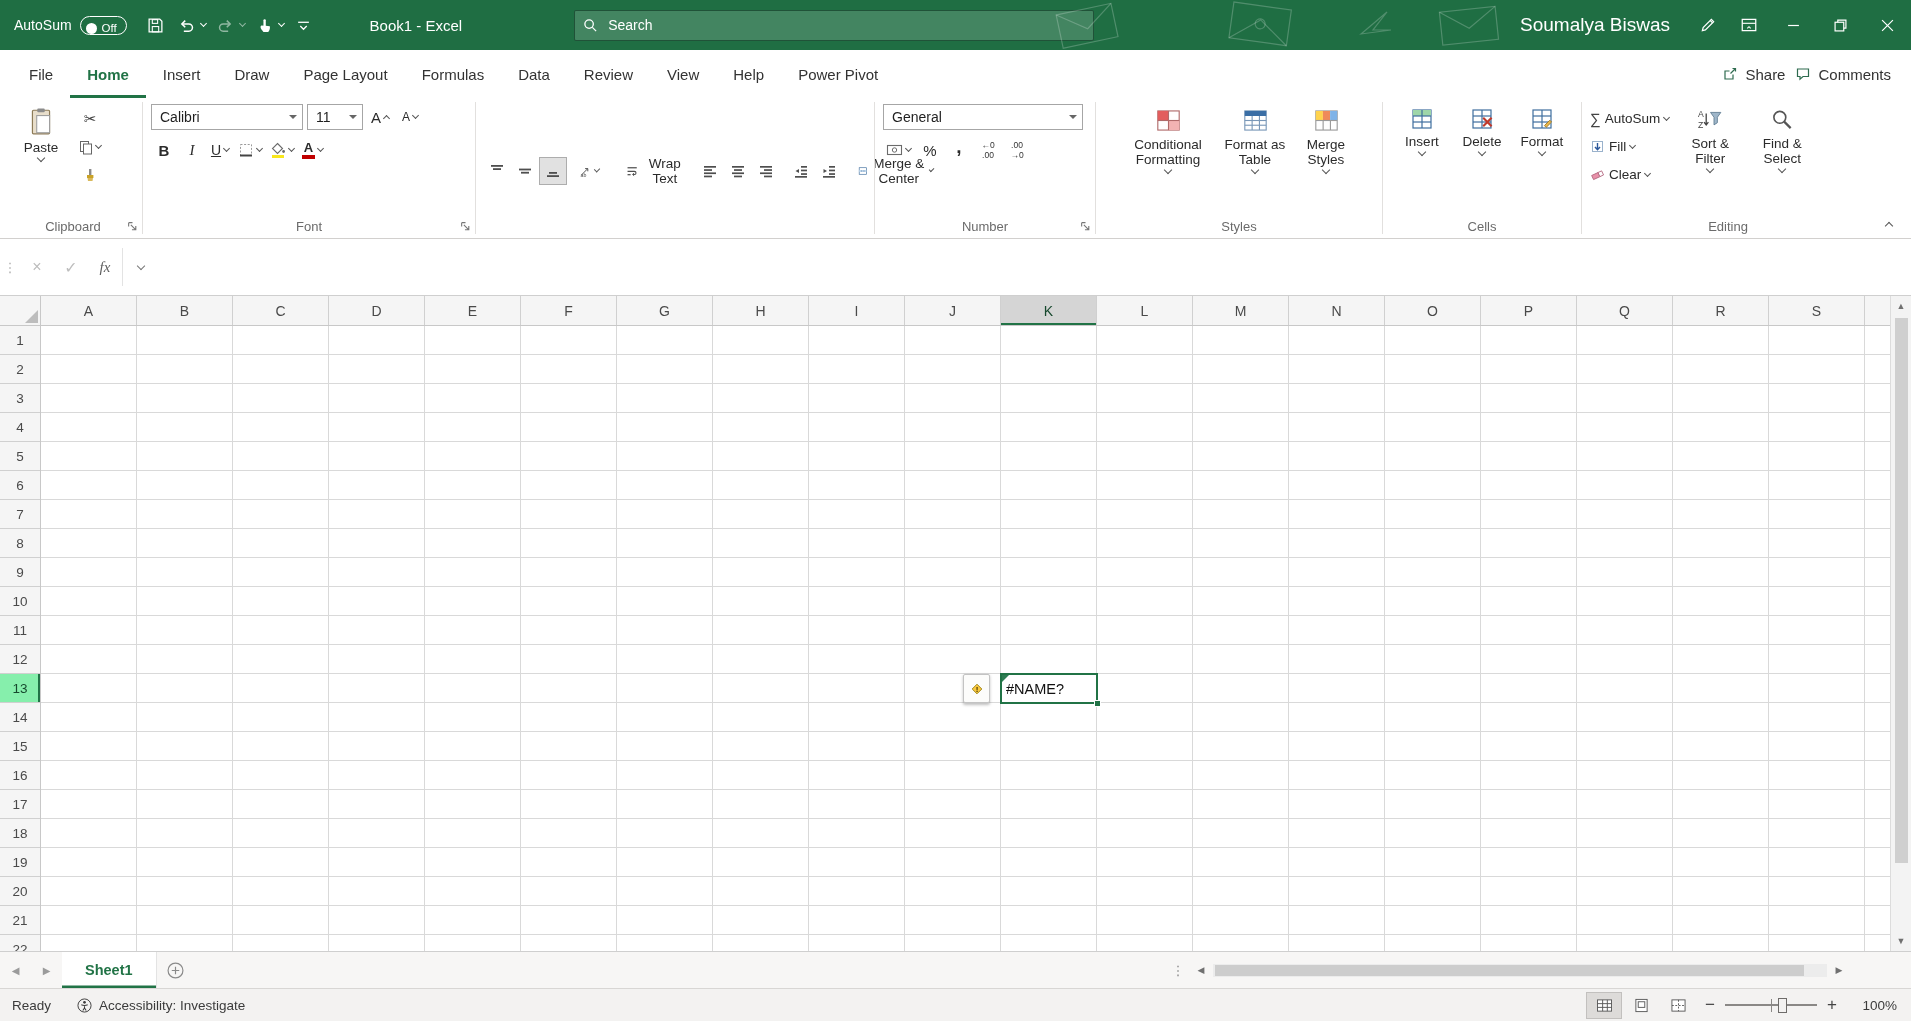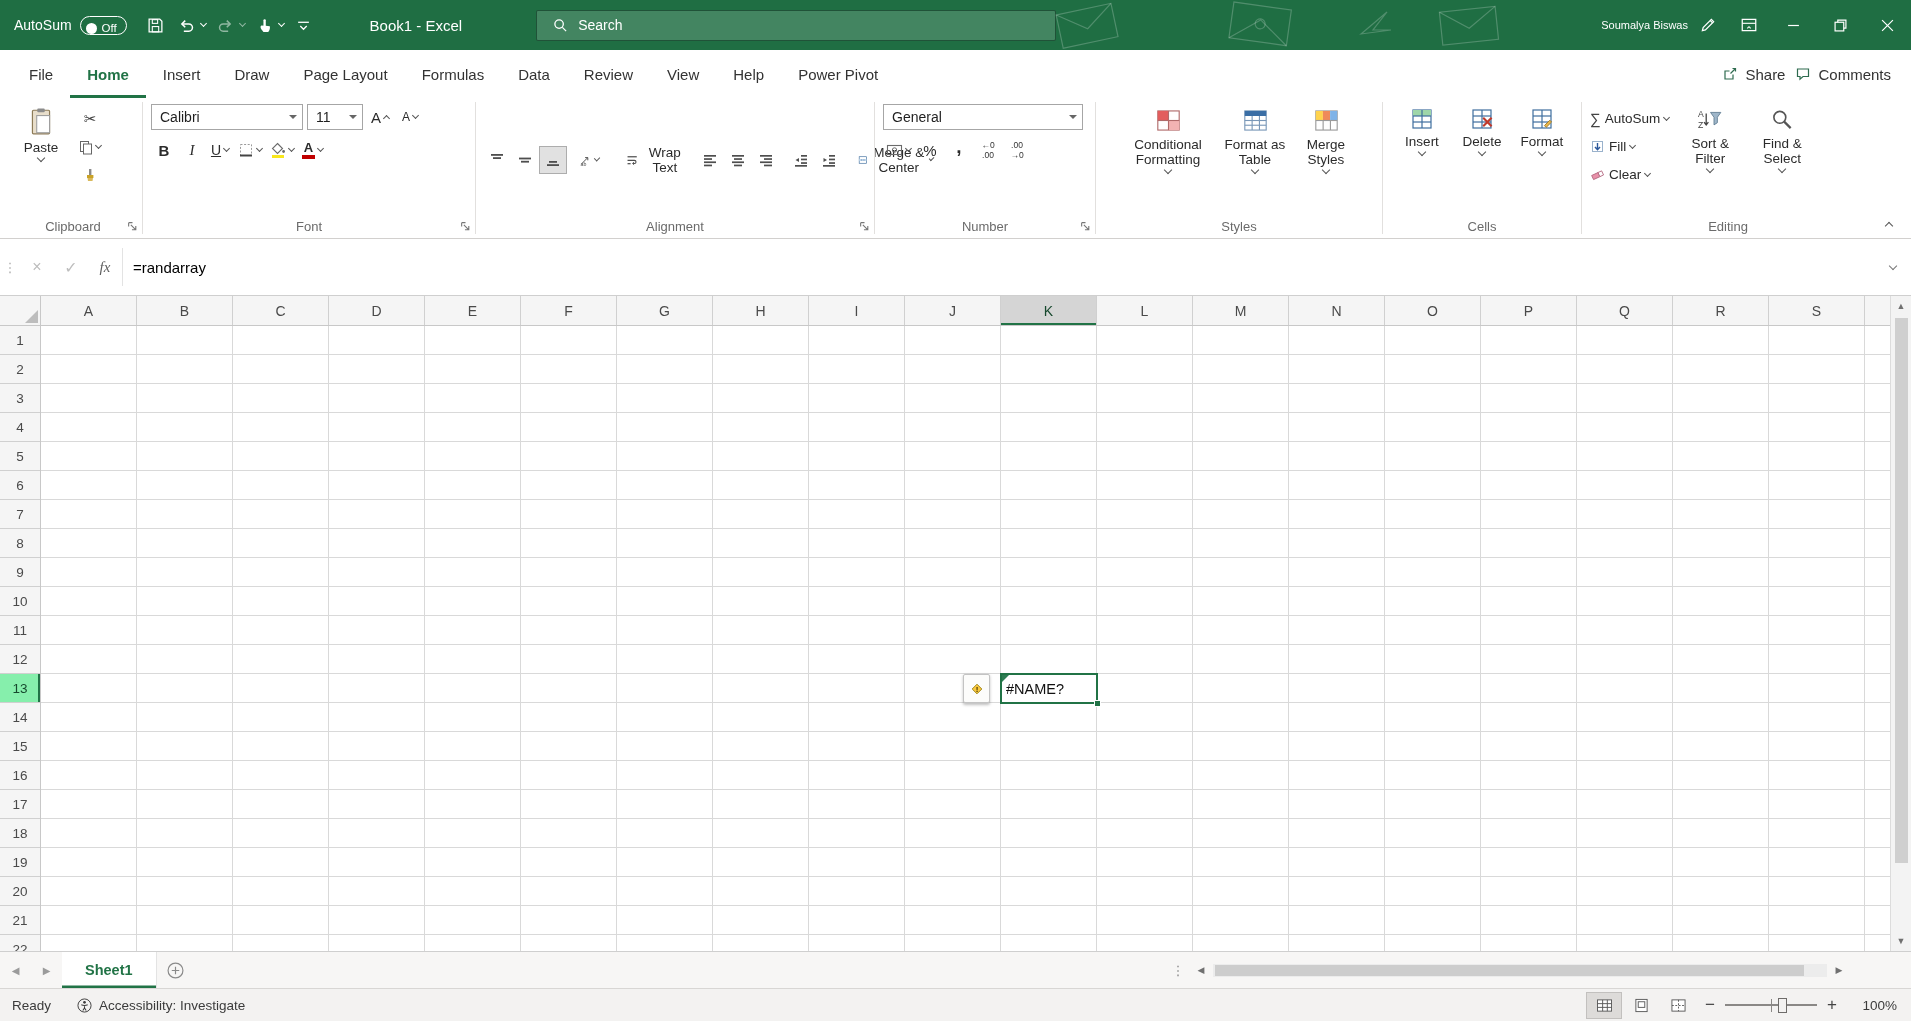--- a/index.html
+++ b/index.html
@@ -20,23 +20,23 @@
 .titlebar{flex:0 0 50px;background:#1f6e43;display:flex;align-items:center;color:#fff;position:relative}
 .tb-left{display:flex;align-items:center;gap:3px;padding-left:14px}
 .autosave{display:flex;align-items:center;gap:8px;font-size:14px;margin-right:12px}
 .toggle{width:47px;height:19px;border:1px solid #fff;border-radius:10px;display:flex;align-items:flex-end;gap:5px;padding:0 5px}
 .knob{width:11px;height:11px;border-radius:50%;background:#fff}
 .toggle-state{font-size:11.5px}
 .tb-btn{width:28px;height:34px;display:flex;align-items:center;justify-content:center}
 .tb-pair{display:flex;align-items:center;margin-right:3px}
 .dim{opacity:.5}
 .doc-title{font-size:15px;margin-left:52px;white-space:nowrap}
-.search-box{width:520px;height:31px;margin-left:74px;background:rgba(255,255,255,.16);border:1px solid rgba(10,48,30,.6);border-radius:2px;display:flex;align-items:center;gap:10px;padding:0 16px;font-size:14px;color:#fff}
+.search-box{width:520px;height:31px;margin-left:112px;background:rgba(255,255,255,.16);border:1px solid rgba(10,48,30,.6);border-radius:2px;display:flex;align-items:center;gap:10px;padding:0 8px;font-size:14px;color:#fff}
 .tb-right{margin-left:auto;display:flex;align-items:center;height:100%;position:relative;z-index:2}
-.user-name{font-size:11px;white-space:nowrap}
+.user-name{font-size:19px;margin-right:18px;white-space:nowrap}
 .win-btn{width:47px;height:100%;display:flex;align-items:center;justify-content:center}
 .tb-art{position:absolute;right:320px;top:0;height:50px;pointer-events:none;z-index:1}
 
 
 .tab-row{flex:0 0 48px;background:#fff;display:flex;align-items:stretch;padding-left:12px}
 .rtab{display:flex;align-items:center;padding:0 17px;font-size:15px;color:#333}
 .rtab.active{color:#217346;font-weight:bold;box-shadow:inset 0 -3px 0 #217346}
 .tab-right{margin-left:auto;display:flex;align-items:center;gap:10px;padding-right:20px}
 .pill-btn{display:flex;align-items:center;gap:7px;font-size:15px;color:#333}
 
@@ -457,28 +457,20 @@
           <svg width="16" height="16" viewBox="0 0 16 16">
               <rect x="2" y="2.5" width="12" height="11" fill="none" stroke="#3f6e9e" stroke-width="1.1"></rect>
               <rect x="2" y="6.5" width="12" height="3" fill="#bcd4ea"></rect>
               <path d="M5 8 L7 8 M11 8 L9 8" stroke="#3f6e9e"></path>
             </svg>
           <span>Merge &amp; Center</span>
           <span class="chv sm"></span>
         </button>
       </div>
     </div>
-    <div class="rg-foot">
-      <span>Alignment</span>
-      <span class="launch">
-          <svg width="11" height="11" viewBox="0 0 10 10">
-            <path d="M1.5 1.5 H5 M1.5 1.5 V5 M3.5 3.5 L8 8 M8 4.5 V8 H4.5" fill="none" stroke="#777" stroke-width="1"></path>
-          </svg>
-        </span>
-    </div>
   </div>
   <div class="gsep"></div>
 
   <div class="rgroup" style="width:220px">
     <div class="rg-body" style="display:flex;flex-direction:column;gap:7px">
       <div class="combo" style="width:200px">
         <span>General</span>
           <span class="tri"></span>
       </div>
       <div class="rg-row" style="gap:3px">
@@ -664,23 +656,20 @@
 </div>
 
 <div class="formula-bar">
   <div class="fb-dots">⋮</div>
   <button class="fb-btn">×</button>
   <button class="fb-btn">✓</button>
   <button class="fb-btn fx">
       <i style="font-family:'Liberation Serif',serif">fx</i>
     </button>
   <div class="fb-sep"></div>
-  <div class="formula-input">
-    <span>=randarray</span>
-  </div>
   <button class="fb-expand">
       <span class="chv" style="border-color:#777"></span>
     </button>
 </div>
 
 <div class="grid-wrap">
   <div class="corner"></div>
   <div class="col-headers">
       <div class="col-h">A</div>
       <div class="col-h">B</div>

